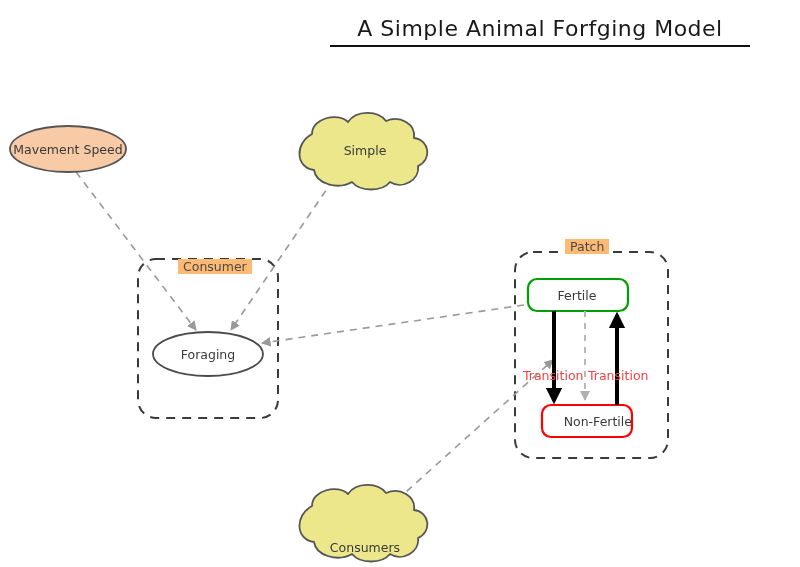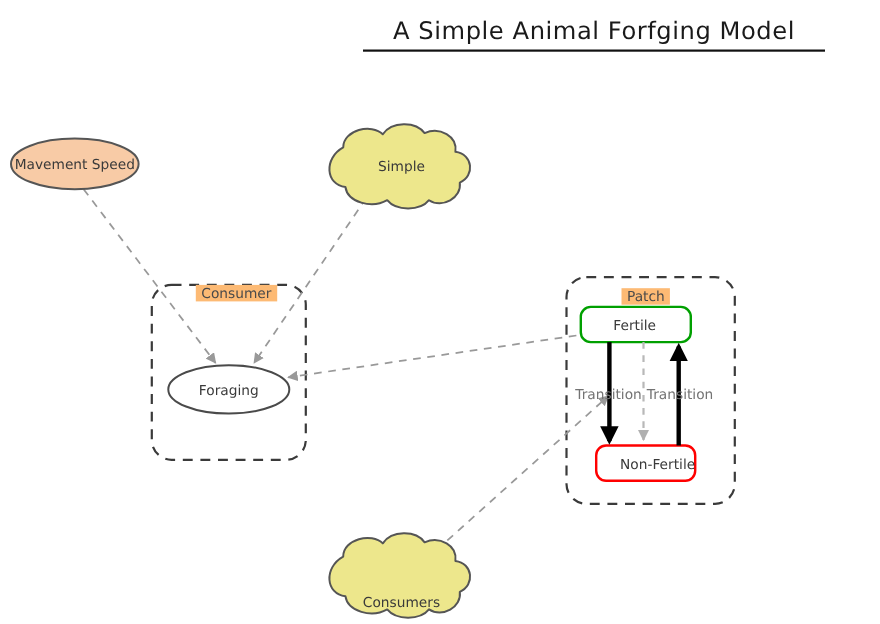--- a/index.html
+++ b/index.html
@@ -53,23 +53,24 @@
     font-size: 12.5px;
     color: #4a4a4a;
     background: #fdba74;
     padding: 0 5px;
     white-space: nowrap;
   }
   .edge-label {
     position: absolute;
     font-family: "DejaVu Sans", sans-serif;
     font-size: 12.5px;
-    color: #737373;
+    color: #ef4444;
     background: transparent;
     white-space: nowrap;
+    margin-top: 17px;
   }
   .state-label {
     position: absolute;
     font-family: "DejaVu Sans", sans-serif;
     font-size: 12.5px;
     color: #3a3a3a;
     white-space: nowrap;
   }
 </style>
 </head>
@@ -176,19 +177,19 @@
   <div class="node-label" style="left:313px; top:514px; width:104px;margin-top:26px;">Consumers</div>
 
   <div class="node-label" style="left:153px; top:347px; width:110px;">Foraging</div>
 
   <div class="state-label" style="left:528px; top:288px; width:98px; text-align:center;">Fertile</div>
 
   <div class="state-label" style="left:542px; top:414px; width:90px; text-align:right;">Non-Fertile</div>
 
   <div class="container-label" style="left:178px; top:259px;">Consumer</div>
 
-  <div class="container-label" style="left:565px; top:262px;">Patch</div>
+  <div class="container-label" style="left:565px; top:239px;">Patch</div>
 
   <div class="edge-label" style="left:523px; top:351px;">Transition</div>
 
   <div class="edge-label" style="left:588px; top:351px;">Transition</div>
 
 </div>
 
 </body></html>

